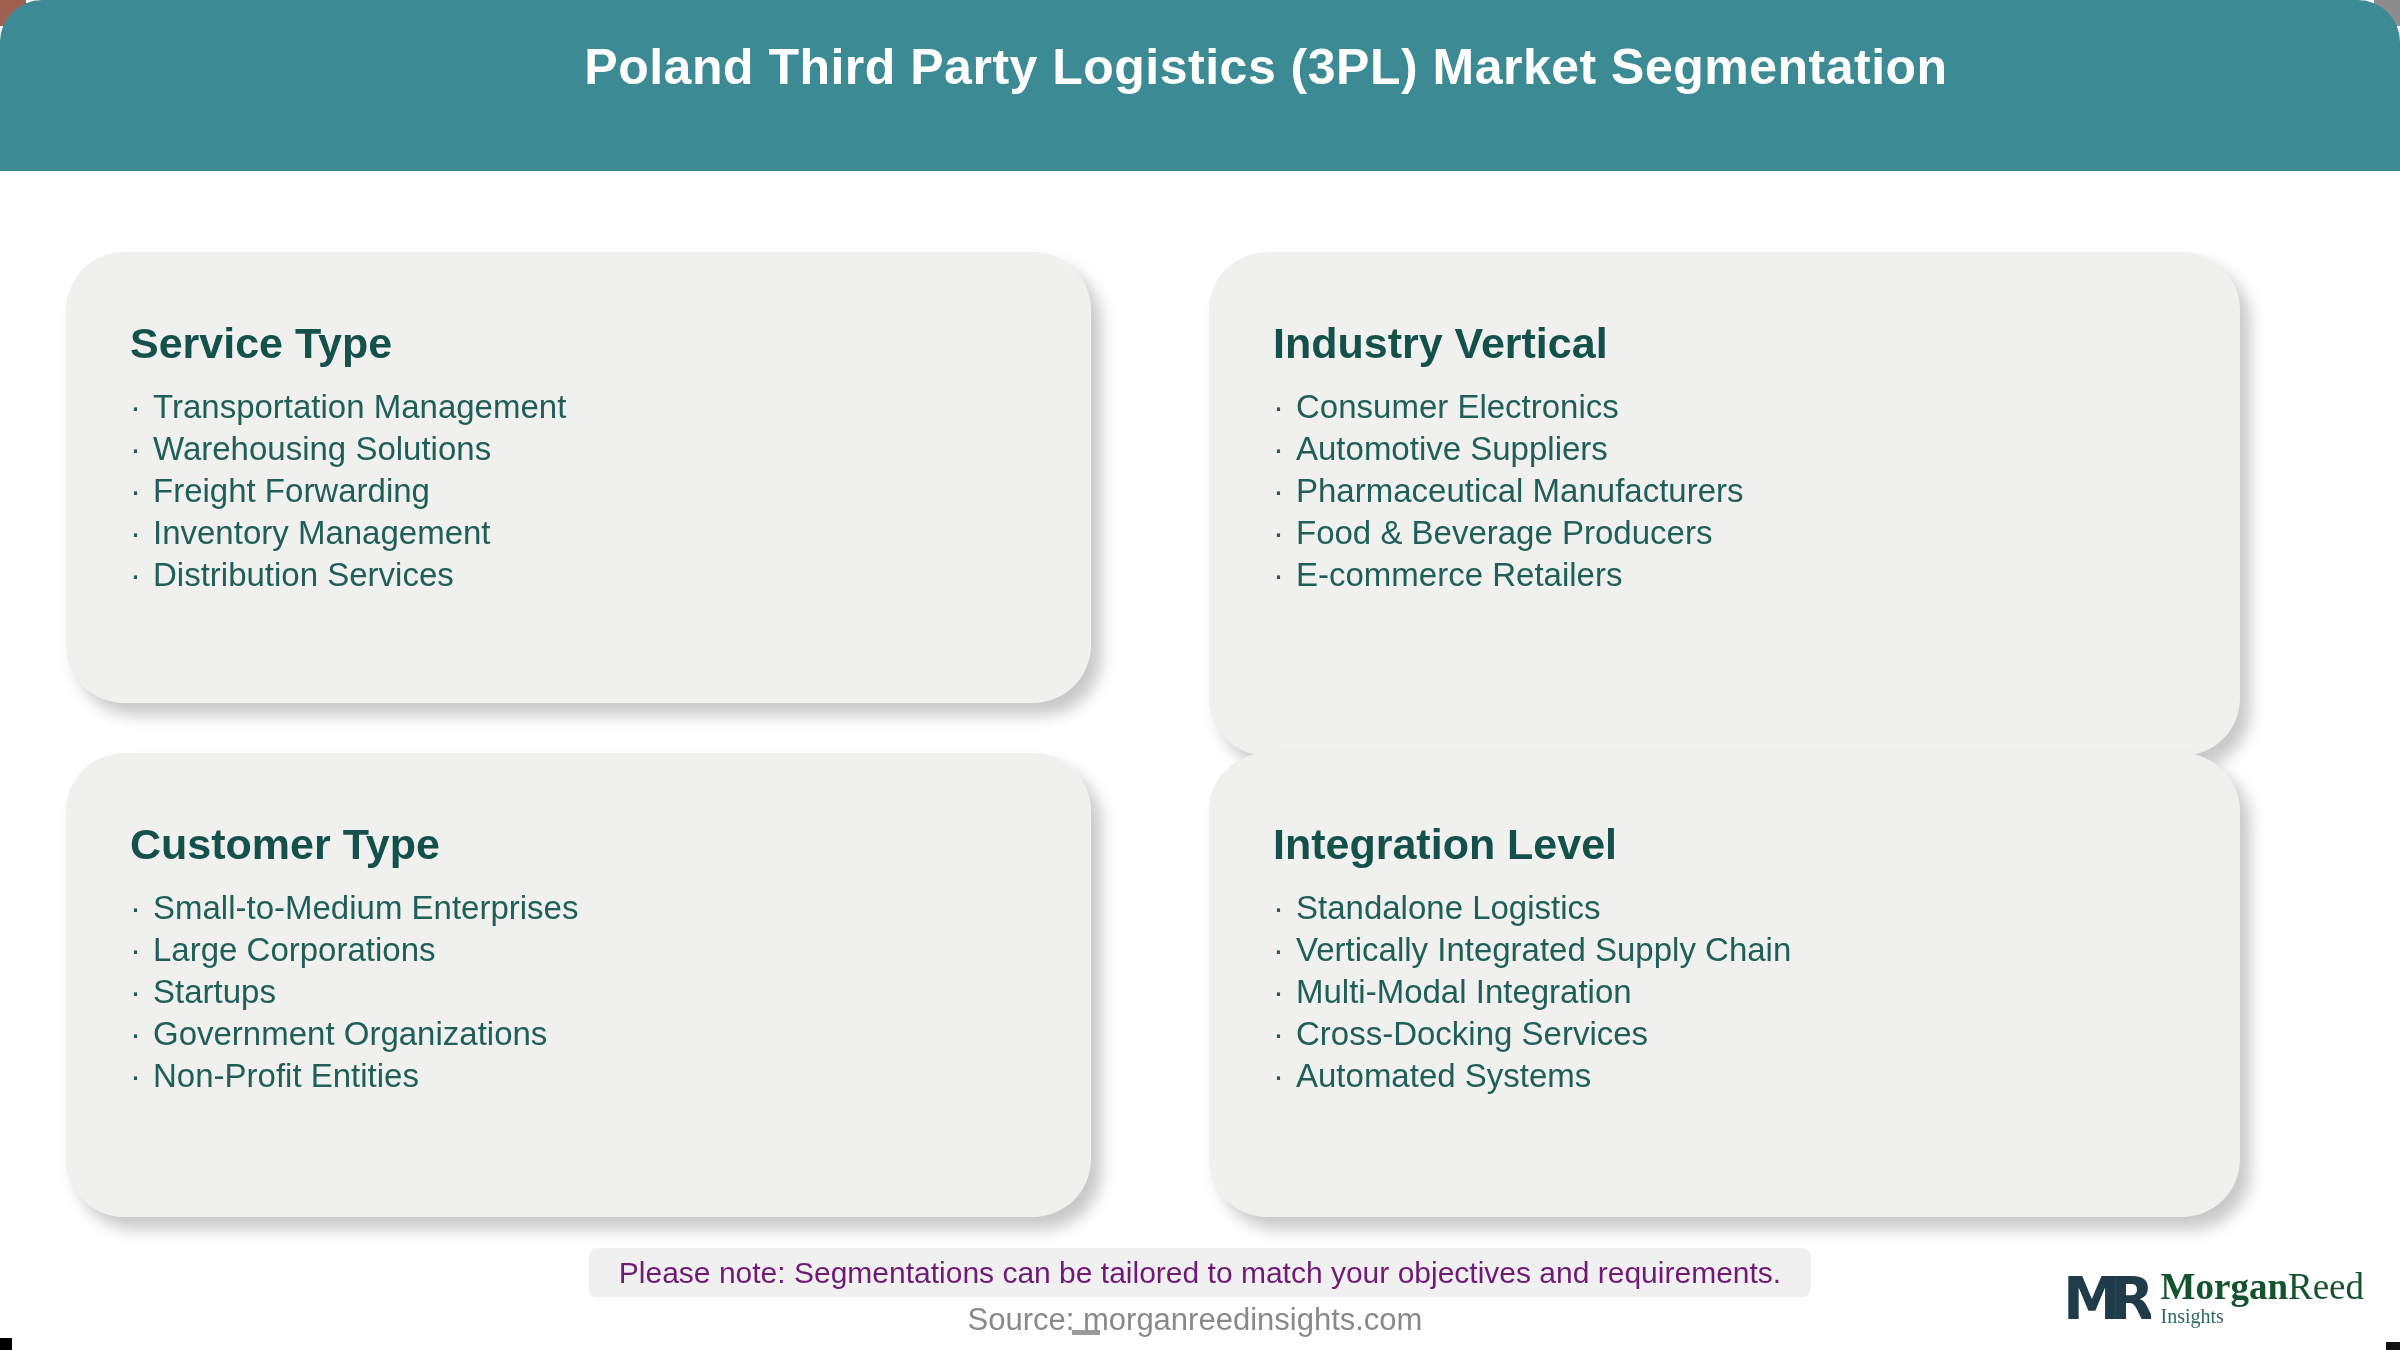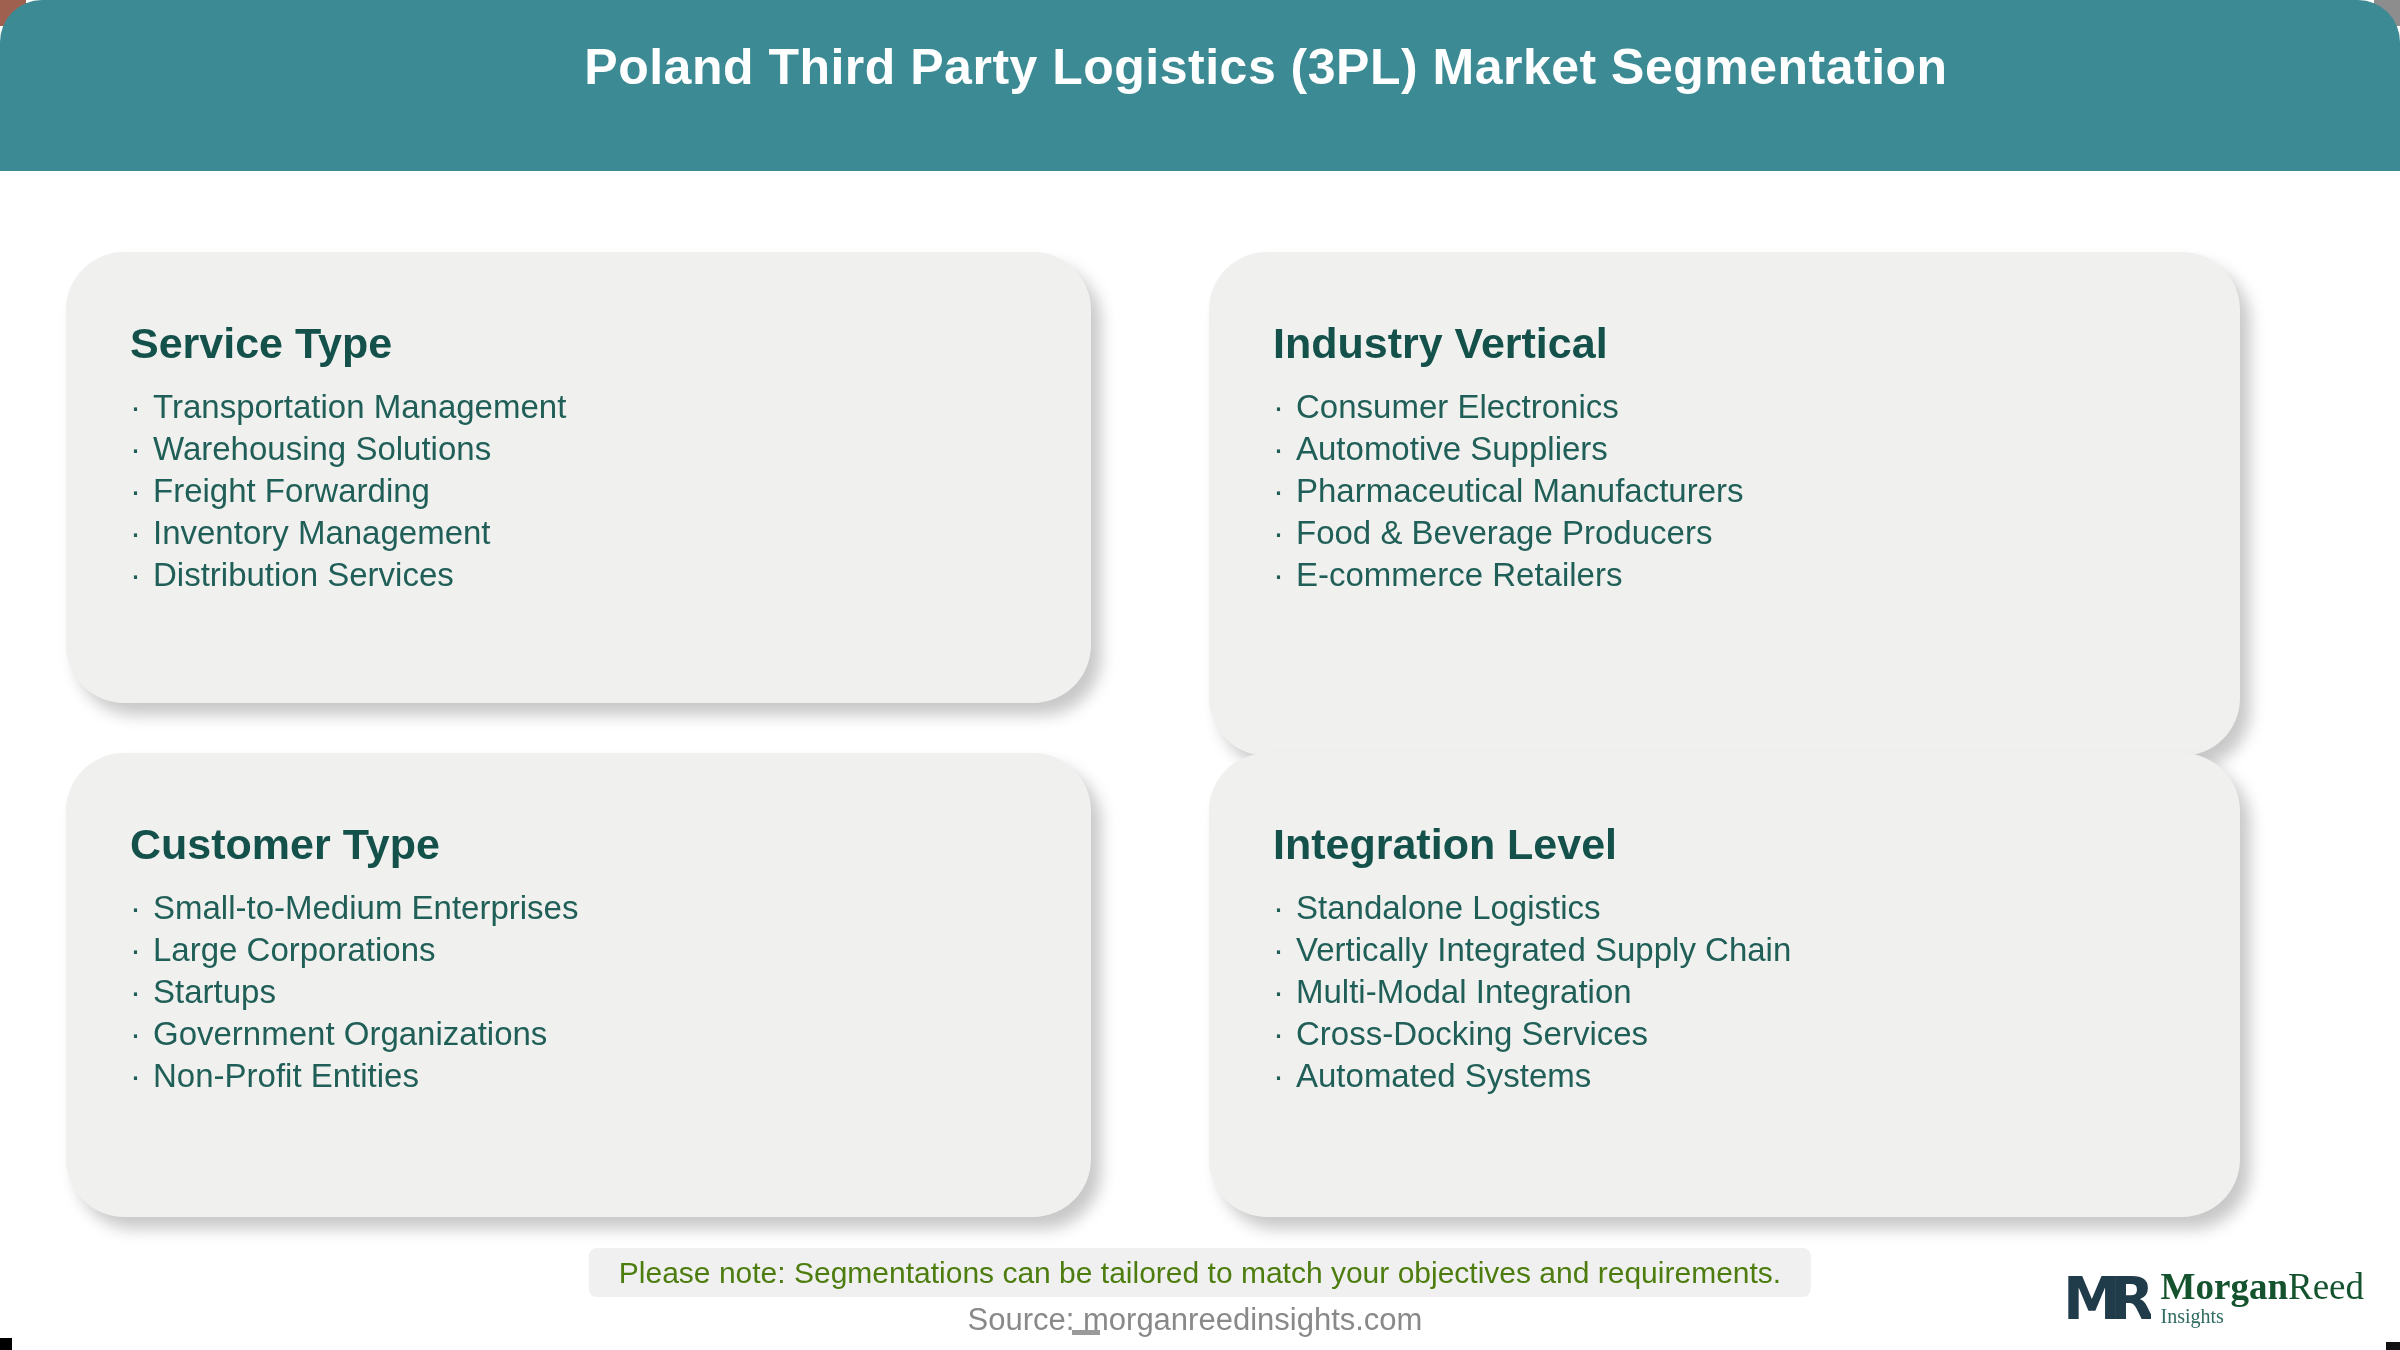--- a/index.html
+++ b/index.html
@@ -63,21 +63,21 @@
   .card li .dot { margin-right: 12px; }
 
   .note {
     position: absolute;
     top: 1248px; left: 50%;
     transform: translateX(-50%);
     height: 49px; line-height: 49px;
     padding: 0 30px;
     background: #F0F0F0;
     border-radius: 8px;
-    color: #4d7c0f;
+    color: #701a75;
     font-size: 30px;
     white-space: nowrap;
   }
 
   .source {
     position: absolute;
     top: 1302px; left: 0;
     width: 2390px;
     text-align: center;
     color: #898989;

